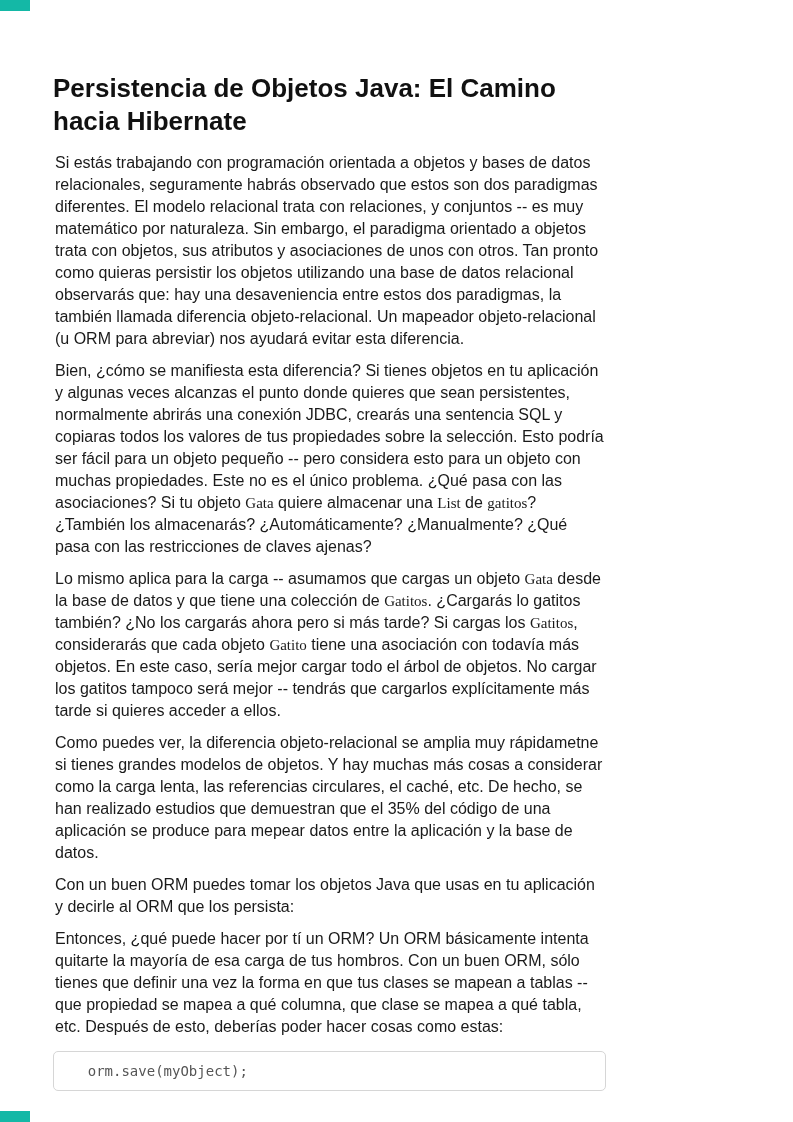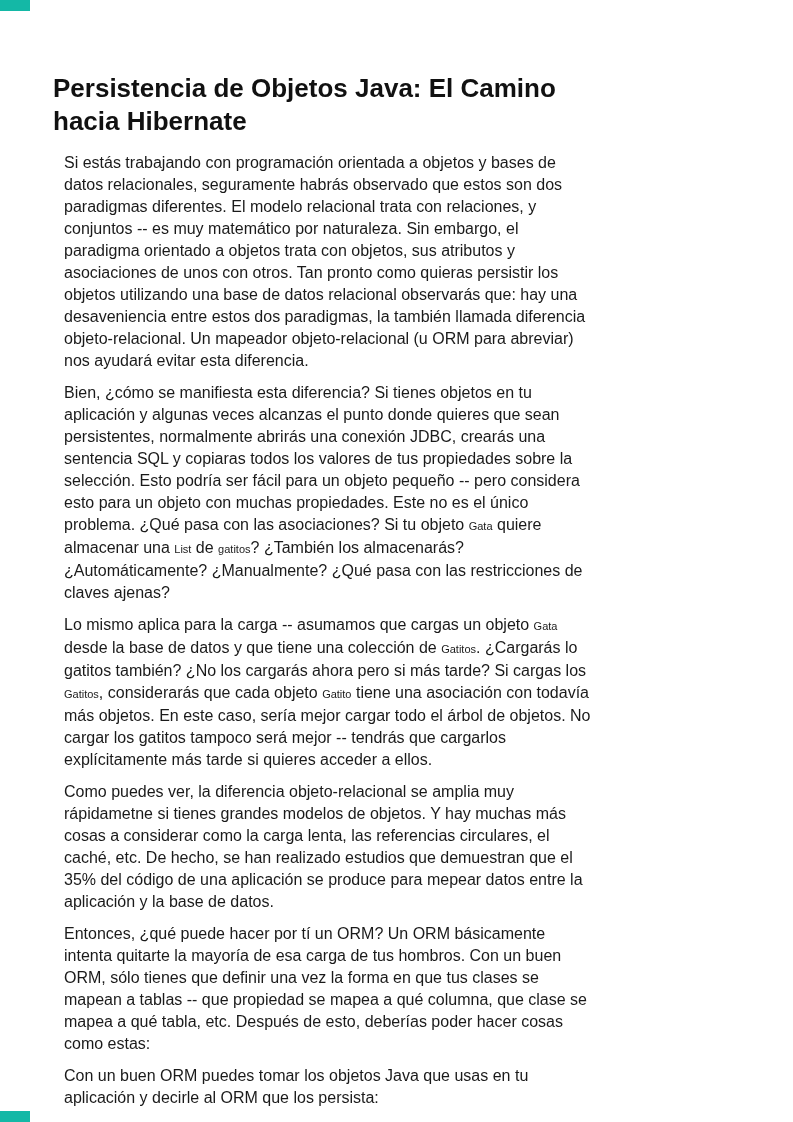--- a/index.html
+++ b/index.html
@@ -18,24 +18,24 @@
     background:var(--page-bg);
     overflow:hidden;
     font-family:"Liberation Sans",sans-serif;
     color:var(--body-text);
   }
   .content{padding:72px 83px 0 53px;}
   h1.title{
     font-size:26px;line-height:33px;font-weight:bold;
     margin:0 0 14px 0;color:var(--title-text);
   }
-  p.para{font-size:16px;line-height:22px;margin:10px 11px;}
+  p.para{font-size:16px;line-height:22px;margin:10px 2px;}
   p.para code{
-    font-family:Liberation Sans, sans-serif;
-    font-size:11px;
+    font-family:Liberation Serif, serif;
+    font-size:15px;
   }
   pre.codeblock{
     margin:13px 0;
     padding:11px 0;
     border:1px solid var(--code-border);
     border-radius:5px;
     background:#ffffff;
     font-family:"DejaVu Sans Mono","Liberation Mono",monospace;
     font-size:14px;line-height:16px;
     color:var(--code-text);
@@ -56,20 +56,20 @@
   <div class="edge-accent top"></div>
 
   <div class="content">
     <h1 class="title">Persistencia de Objetos Java: El Camino hacia Hibernate</h1>
 
     <div>
         <p class="para">Si estás trabajando con programación orientada a objetos y bases de datos relacionales, seguramente habrás observado que estos son dos paradigmas diferentes. El modelo relacional trata con relaciones, y conjuntos -- es muy matemático por naturaleza. Sin embargo, el paradigma orientado a objetos trata con objetos, sus atributos y asociaciones de unos con otros. Tan pronto como quieras persistir los objetos utilizando una base de datos relacional observarás que: hay una desaveniencia entre estos dos paradigmas, la también llamada diferencia objeto-relacional. Un mapeador objeto-relacional (u ORM para abreviar) nos ayudará evitar esta diferencia.</p>
         <p class="para">Bien, ¿cómo se manifiesta esta diferencia? Si tienes objetos en tu aplicación y algunas veces alcanzas el punto donde quieres que sean persistentes, normalmente abrirás una conexión JDBC, crearás una sentencia SQL y copiaras todos los valores de tus propiedades sobre la selección. Esto podría ser fácil para un objeto pequeño -- pero considera esto para un objeto con muchas propiedades. Este no es el único problema. ¿Qué pasa con las asociaciones? Si tu objeto <code>Gata</code> quiere almacenar una <code>List</code> de <code>gatitos</code>? ¿También los almacenarás? ¿Automáticamente? ¿Manualmente? ¿Qué pasa con las restricciones de claves ajenas?</p>
         <p class="para">Lo mismo aplica para la carga -- asumamos que cargas un objeto <code>Gata</code> desde la base de datos y que tiene una colección de <code>Gatitos</code>. ¿Cargarás lo gatitos también? ¿No los cargarás ahora pero si más tarde? Si cargas los <code>Gatitos</code>, considerarás que cada objeto <code>Gatito</code> tiene una asociación con todavía más objetos. En este caso, sería mejor cargar todo el árbol de objetos. No cargar los gatitos tampoco será mejor -- tendrás que cargarlos explícitamente más tarde si quieres acceder a ellos.</p>
         <p class="para">Como puedes ver, la diferencia objeto-relacional se amplia muy rápidametne si tienes grandes modelos de objetos. Y hay muchas más cosas a considerar como la carga lenta, las referencias circulares, el caché, etc. De hecho, se han realizado estudios que demuestran que el 35% del código de una aplicación se produce para mepear datos entre la aplicación y la base de datos.</p>
+        <p class="para">Con un buen ORM puedes tomar los objetos Java que usas en tu aplicación y decirle al ORM que los persista:</p>
         <p class="para">Entonces, ¿qué puede hacer por tí un ORM? Un ORM básicamente intenta quitarte la mayoría de esa carga de tus hombros. Con un buen ORM, sólo tienes que definir una vez la forma en que tus clases se mapean a tablas -- que propiedad se mapea a qué columna, que clase se mapea a qué tabla, etc. Después de esto, deberías poder hacer cosas como estas:</p>
-        <p class="para">Con un buen ORM puedes tomar los objetos Java que usas en tu aplicación y decirle al ORM que los persista:</p>
         <pre class="codeblock"><code>    orm.save(myObject);</code></pre>
       </div>
   </div>
 
   <div class="edge-accent bottom"></div>
 </div>
 
 </body></html>

